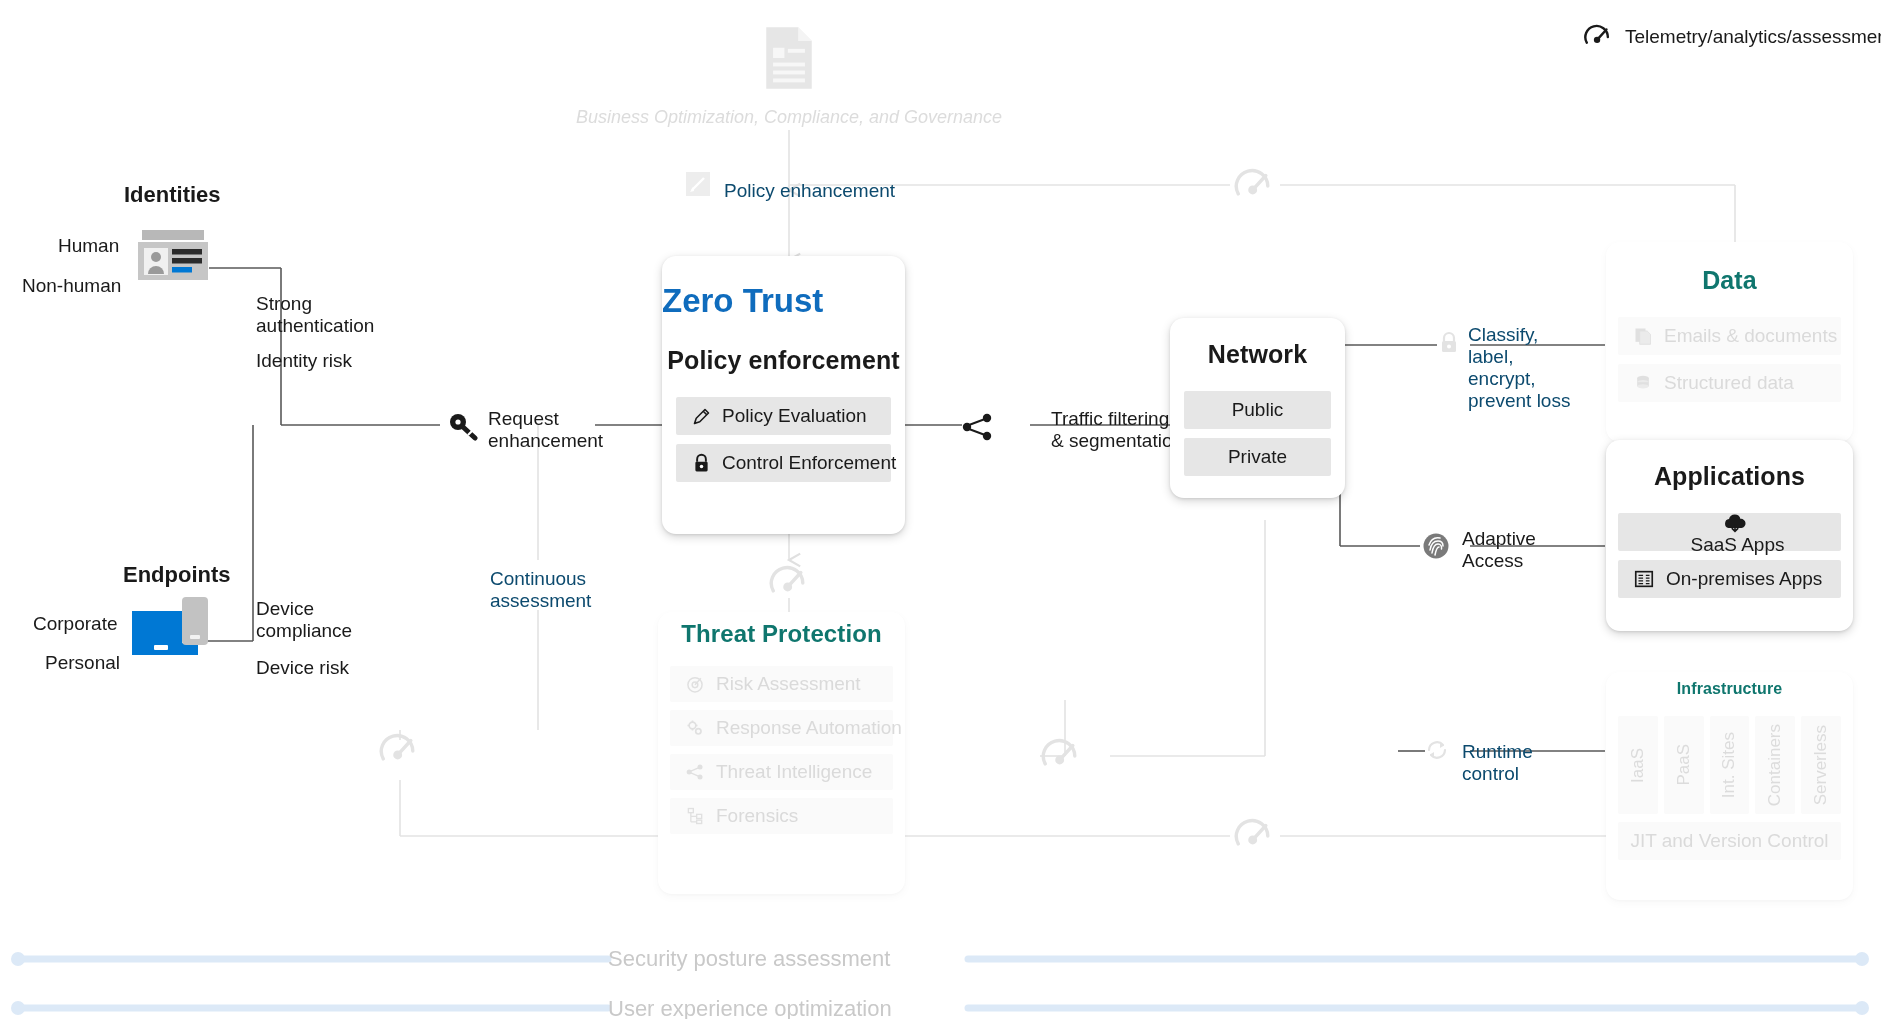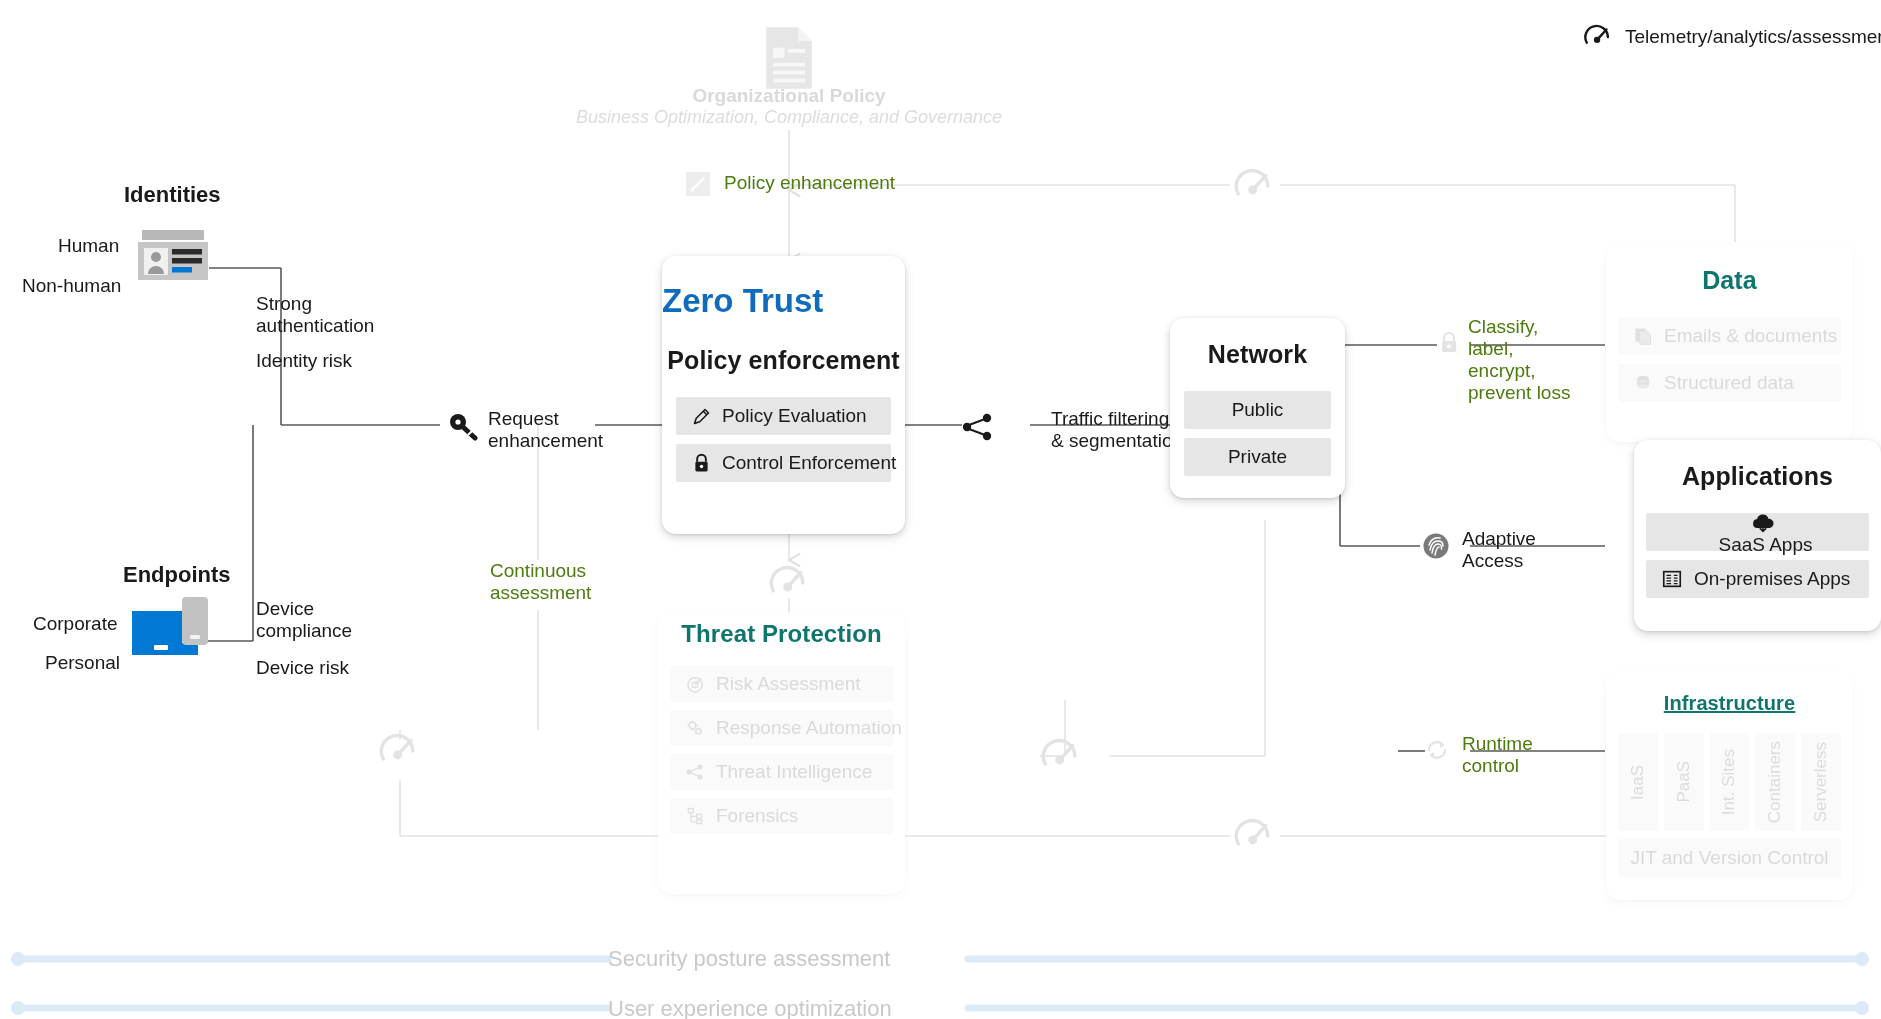--- a/index.html
+++ b/index.html
@@ -34,21 +34,21 @@
   }
   .card.faded .row{background:#fafafa;}
   .row-label{font-size:19px;color:#1a1a1a;white-space:nowrap;}
   .card.faded .row-label{color:#dadada;}
   .row-icon{display:flex;align-items:center;justify-content:center;flex:0 0 auto;}
 
   
   .section-heading{font-weight:bold;font-size:22px;color:#1a1a1a;white-space:nowrap;}
   .side-label{font-size:19px;color:#1a1a1a;white-space:nowrap;}
   .conn-label{font-size:19px;color:#1a1a1a;line-height:1.15;}
-  .conn-label.faded{color:#4d7c0f;}
+  .conn-label.faded{color:#0c4a6e;margin-top:8px;}
 
   
   .policy-title{font-weight:bold;font-size:19px;color:#d9d9d9;text-align:center;white-space:nowrap;}
   .policy-sub{font-style:italic;font-size:18px;color:#dcdcdc;text-align:center;white-space:nowrap;}
 
   
   .legend{position:absolute;display:flex;align-items:center;gap:12px;}
   .legend-text{font-size:19px;color:#1a1a1a;white-space:nowrap;}
 
   
@@ -155,21 +155,20 @@
     <svg viewBox="0 0 48 58" width="58" height="66">
       <path d="M4,2 H32 L44,14 V56 H4 Z" fill="#e6e6e6"></path>
       <path d="M32,2 L44,14 H32 Z" fill="#f4f4f4"></path>
       <rect x="10" y="20" width="10" height="9" fill="#f7f7f7"></rect>
       <rect x="23" y="21" width="15" height="3.4" fill="#f7f7f7"></rect>
       <rect x="10" y="33" width="28" height="3.4" fill="#f7f7f7"></rect>
       <rect x="10" y="40" width="28" height="3.4" fill="#f7f7f7"></rect>
       <rect x="10" y="47" width="28" height="3.4" fill="#f7f7f7"></rect>
     </svg>
   </div>
-  <div class="policy-title abs" style="left:589px;top:85px;width:400px;">Organizational Policy</div>
   <div class="policy-sub abs" style="left:539px;top:107px;width:500px;">Business Optimization, Compliance, and Governance</div>
 
   <div class="abs" style="left:684px;top:170px;width:28px;height:28px;">
     <svg viewBox="0 0 28 28" width="28" height="28">
       <rect x="2" y="2" width="24" height="24" fill="#ededed"></rect>
       <path d="M8,20 L20,8" stroke="#ffffff" stroke-width="2.4"></path>
       <path d="M6,22 L10,21 L9,17 Z" fill="#ffffff"></path>
     </svg>
   </div>
   <div class="conn-label faded abs" style="left:724px;top:172px;">Policy enhancement</div>
@@ -329,21 +328,21 @@
       <g fill="none" stroke="#ffffff" stroke-width="1.5" stroke-linecap="round">
         <path d="M8,18 C9,12 12,9 16,9 C19,9 21,11 21,14"></path>
         <path d="M10,21 C11,15 13,12 16,12 C18.5,12 20,14 19.5,17"></path>
         <path d="M13,23 C14,18 15,15 17,15"></path>
         <path d="M7,13 C9,7 13,5 18,6"></path>
       </g>
     </svg>
   </div>
   <div class="conn-label abs" style="left:1462px;top:528px;width:90px;">Adaptive Access</div>
 
-  <div class="card" style="left:1606px;top:440px;width:247px;height:191px;margin-left:28px;">
+  <div class="card" style="left:1606px;top:440px;width:247px;height:191px;">
     <div class="card-title" style="margin-top:22px;">Applications</div>
     <div class="row" style="margin:22px 12px 0 12px;height:38px;padding-left:10px;flex-direction:column;">
       <span class="row-icon" style="width:32px;">
         <svg viewBox="0 0 26 22" width="24" height="21">
           <path d="M6,16 A5,5 0 0,1 6.5,6.2 A6.5,6.5 0 0,1 19,6 A4.6,4.6 0 0,1 20,15.8 Z" fill="#1a1a1a"></path>
           <path d="M13,13 V19 M10,16.5 L13,19.5 L16,16.5" stroke="#1a1a1a" stroke-width="1.7" fill="none" stroke-linecap="round"></path>
         </svg>
       </span>
       <span class="row-label" style="margin-left:6px;">SaaS Apps</span>
     </div>
@@ -366,21 +365,21 @@
       <path d="M5,13 A8,8 0 0,1 19,8" fill="none" stroke="#e3e3e3" stroke-width="2.2" stroke-linecap="round"></path>
       <path d="M21,13 A8,8 0 0,1 7,18" fill="none" stroke="#e3e3e3" stroke-width="2.2" stroke-linecap="round"></path>
       <path d="M16,5 L20,8.5 L16,11" fill="#e3e3e3"></path>
       <path d="M10,21 L6,17.5 L10,15" fill="#e3e3e3"></path>
     </svg>
   </div>
   <div class="conn-label faded abs" style="left:1462px;top:733px;width:90px;"></div>
   <div class="conn-label faded abs" style="left:1462px;top:733px;width:90px;">Runtime control</div>
 
   <div class="card faded" style="left:1606px;top:672px;width:247px;height:228px;">
-    <div class="card-title" style="margin-top:20px;font-size:20px;text-decoration:underline;">Infrastructure</div>
+    <div class="card-title" style="margin-top:8px;font-size:16px;">Infrastructure</div>
     <div style="display:flex;gap:6px;margin:18px 12px 0 12px;">
       <div class="vcol" style="flex:1;height:98px;">
         <span>IaaS</span>
       </div>
       <div class="vcol" style="flex:1;height:98px;">
         <span>PaaS</span>
       </div>
       <div class="vcol" style="flex:1;height:98px;">
         <span>Int. Sites</span>
       </div>

